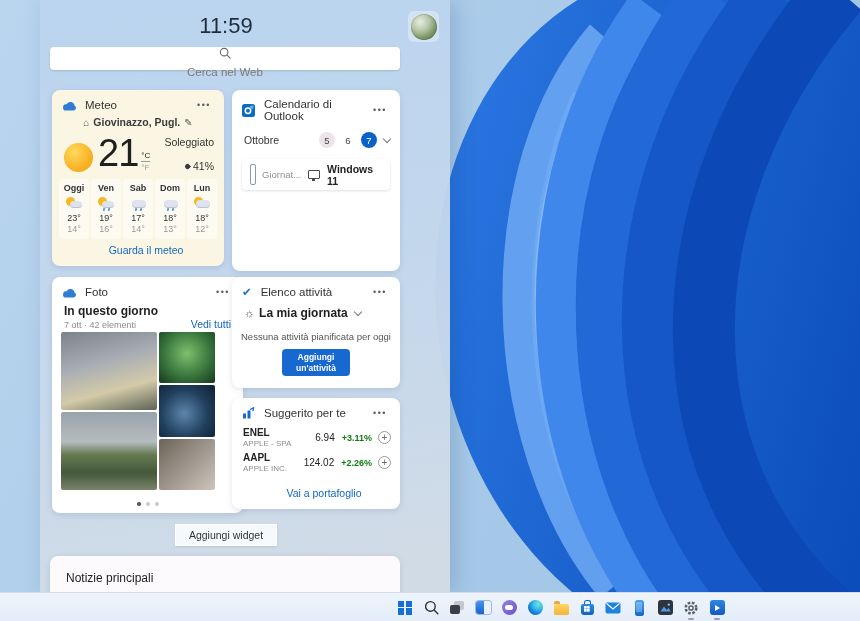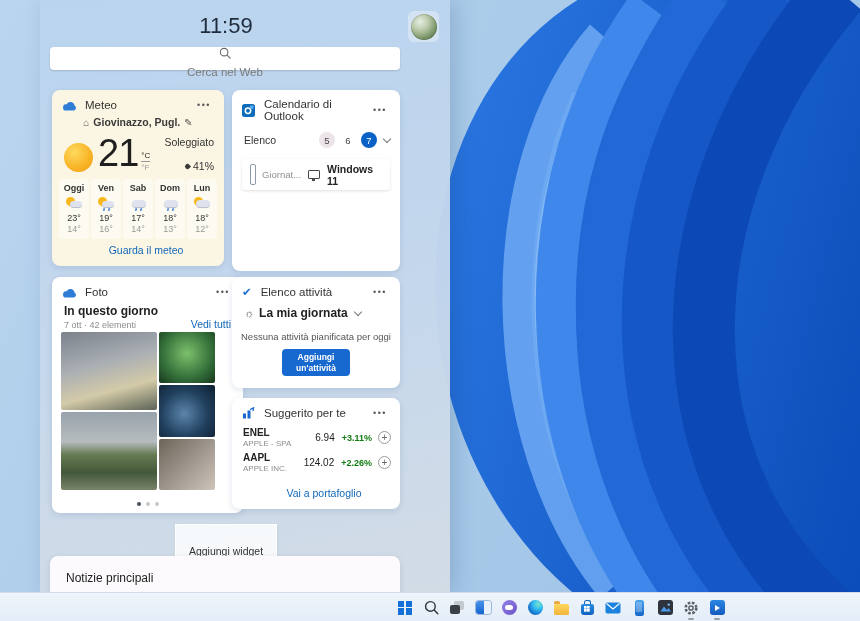--- a/index.html
+++ b/index.html
@@ -105,21 +105,21 @@
   .s-left{width:55px;flex:none;}
   .s-sym{font-size:10px;font-weight:bold;color:#222;}
   .s-name{font-size:8px;color:#8d8d8d;margin-top:1px;}
   .s-price{font-size:10px;color:#222;margin-left:auto;}
   .s-chg{font-size:9px;color:#107c10;font-weight:bold;margin-left:7px;}
   .s-add{width:13px;height:13px;flex:none;border:1px solid #9a9a9a;border-radius:50%;color:#666;background:transparent;
     font-size:10px;line-height:11px;text-align:center;margin-left:6px;padding:0;cursor:pointer;}
   
   .add-widget{position:absolute;top:524px;left:186px;transform:translateX(-50%);
     background:rgba(255,255,255,.82);border:1px solid rgba(255,255,255,.95);border-radius:0;
-    font-size:10.5px;color:#333;padding:20px 13px;box-shadow:0 1px 2px rgba(0,0,0,.1);cursor:pointer;font-family:inherit;}
+    font-size:10.5px;color:#333;padding:4px 13px;box-shadow:0 1px 2px rgba(0,0,0,.1);cursor:pointer;font-family:inherit;}
   .news{left:10px;top:556px;width:350px;height:50px;border-radius:8px;background:#fcfafc;}
   .news-title{font-size:12px;color:#222;padding:15px 0 0 16px;}
   
   .taskbar{position:absolute;left:0;bottom:0;width:860px;height:29px;
     background:linear-gradient(180deg,#eef4fb,#e4edf8);border-top:1px solid rgba(120,140,170,.18);box-sizing:border-box;}
   .tb-icons{position:absolute;left:392px;top:0;height:29px;display:flex;}
   .tb{width:26px;height:29px;display:flex;align-items:center;justify-content:center;position:relative;cursor:pointer;
     background:transparent;border:none;padding:0;}
   .run-ind{position:absolute;bottom:2px;left:50%;transform:translateX(-50%);width:6px;height:2px;border-radius:1px;background:#99a0aa;}
   .win-logo{width:14px;height:14px;display:grid;grid-template-columns:1fr 1fr;grid-template-rows:1fr 1fr;gap:1.4px;}
@@ -275,21 +275,21 @@
         <svg width="13" height="13" viewBox="0 0 13 13">
             <rect width="13" height="13" rx="2.5" fill="#0f6cbd"></rect>
             <circle cx="6" cy="6.8" r="2.7" fill="none" stroke="#fff" stroke-width="1.5"></circle>
             <rect x="8.2" y="1.6" width="3.2" height="3.2" rx="0.6" fill="#5fb2f2"></rect>
           </svg>
       </span>
       <span class="card-title">Calendario di Outlook</span>
       <button class="dots3">•••</button>
     </div>
     <div class="cal-row">
-      <span class="cal-month">Elenco</span>
+      <span class="cal-month">Ottobre</span>
       <span class="daycs">
         <span class="dayc muted">5</span>
         <span class="dayc">6</span>
         <span class="dayc sel">7</span>
         <span class="chev"></span>
       </span>
     </div>
     <div class="event">
       <span class="event-bar"></span>
       <span class="event-title">Giornat...</span>

